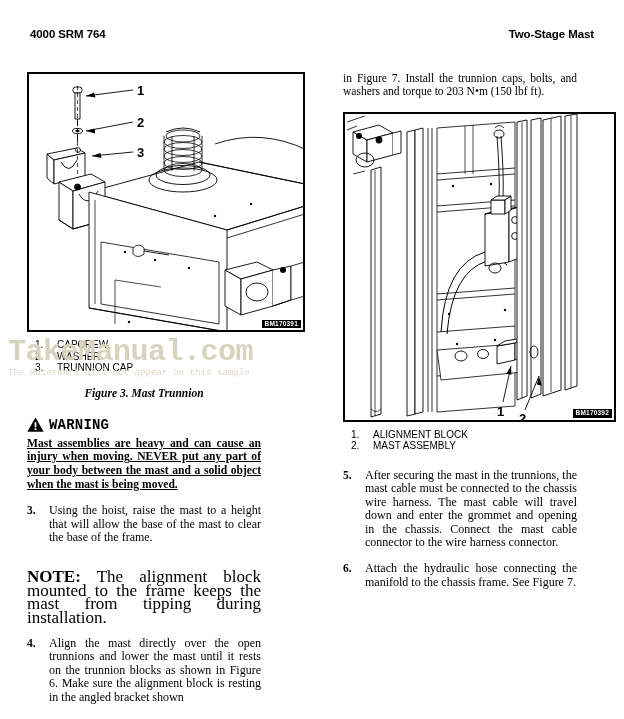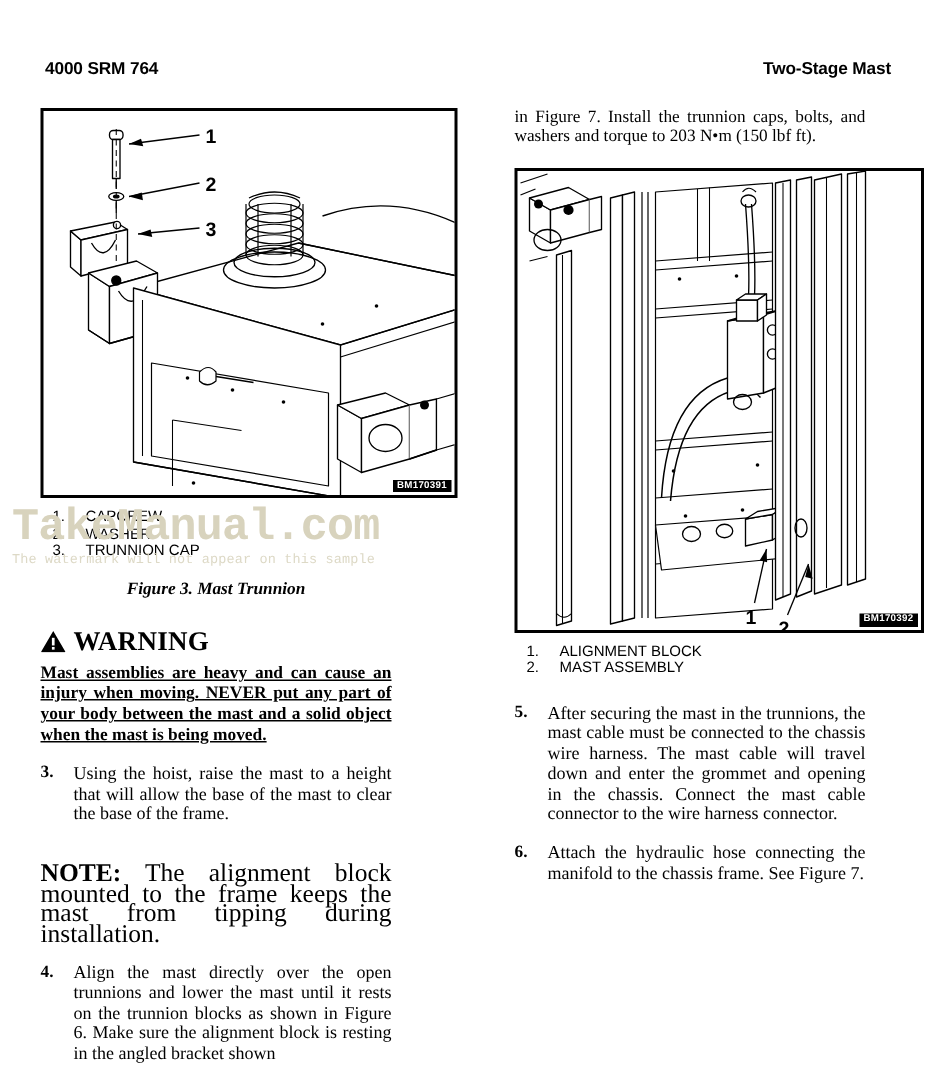--- a/index.html
+++ b/index.html
@@ -7,21 +7,21 @@
     width:624px; height:719px;
     background:#ffffff;
     font-family:"Liberation Serif", serif;
     color:#000;
     overflow:hidden;
   }
   .page { position:relative; width:624px; height:719px; background:#fff; }
 
   
   .header {
-    position:absolute; left:0; top:40px; width:624px;
+    position:absolute; left:0; top:28px; width:624px;
     display:flex; justify-content:space-between;
     padding:0 30px;
     font-family:"Liberation Sans", sans-serif;
     font-weight:bold; font-size:11.5px;
     letter-spacing:-0.1px;
   }
 
   
   .col { position:absolute; top:72px; width:234px; }
   .col-left  { left:27px; }
@@ -58,22 +58,22 @@
     font-family:"Liberation Serif", serif;
     font-weight:bold; font-style:italic;
     font-size:11.5px; text-align:center;
     margin-top:13px;
   }
 
   
   .warnblock { margin-top:18px; }
   .warnhead { display:flex; align-items:center; gap:5px; }
   .warnhead .label {
-    font-family:Liberation Serif, serif;
-    font-weight:bold; font-size:18px;
+    font-family:Liberation Mono, monospace;
+    font-weight:bold; font-size:14px;
     letter-spacing:0.2px;
   }
   .warntext {
     font-family:"Liberation Serif", serif;
     font-weight:bold; font-size:11.6px;
     line-height:13.6px; margin-top:4px;
     text-align:justify;
     text-decoration:underline;
   }
 

